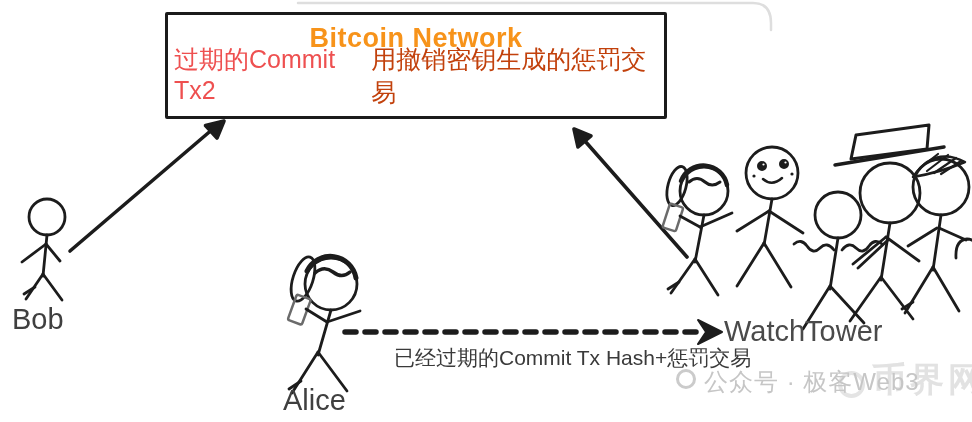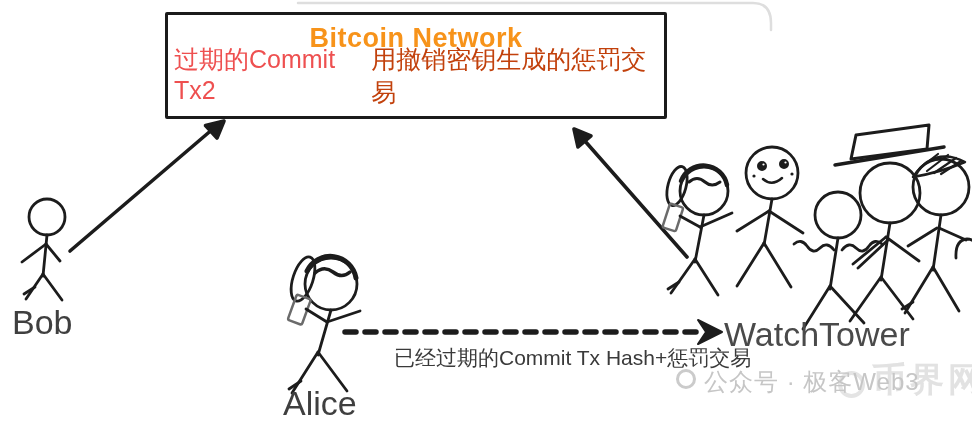--- a/index.html
+++ b/index.html
@@ -35,21 +35,21 @@
     justify-content:space-between;
     align-items:baseline;
     font-size:25px;
     font-weight:500;
   }
   .tx-expired{color:#EE5050;}
   .tx-penalty{color:#c2410c;}
   .actor-label{
     position:absolute;
     color:#3F3F3F;
-    font-size:34px;
+    font-size:29px;
     font-weight:500;
     white-space:nowrap;
   }
   .label-bob{left:12px;top:303px;}
   .label-alice{left:283px;top:384px;}
   .label-watchtower{left:724px;top:315px;color:#4a4a4a;}
   .alice-message{
     position:absolute;
     left:346px;top:344px;
     font-size:21px;

